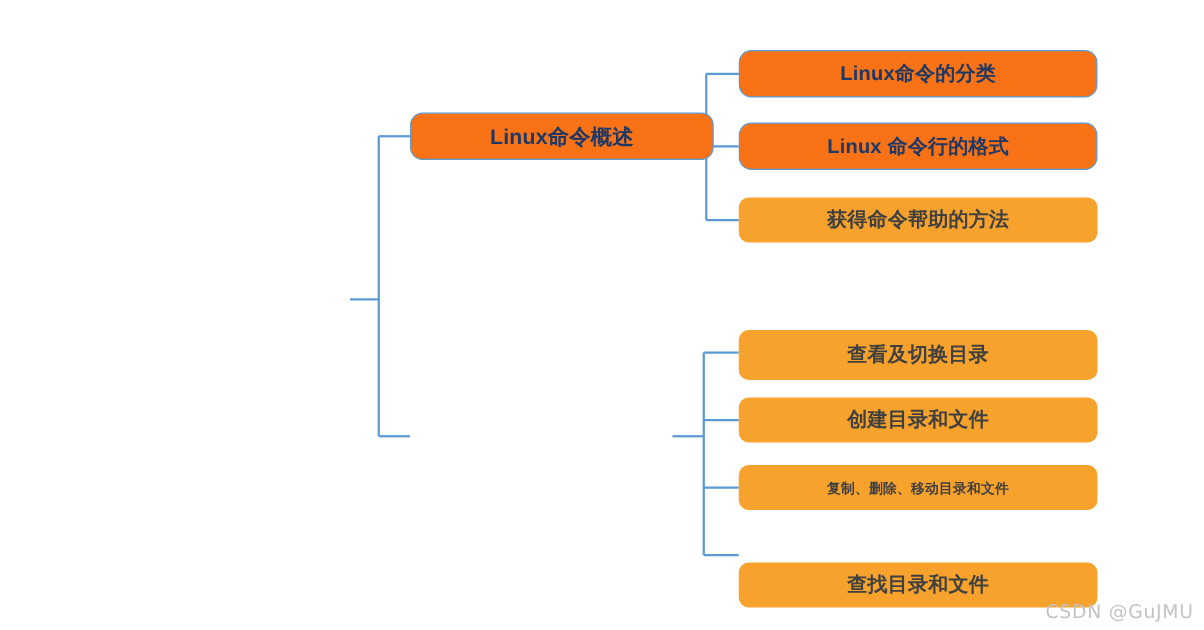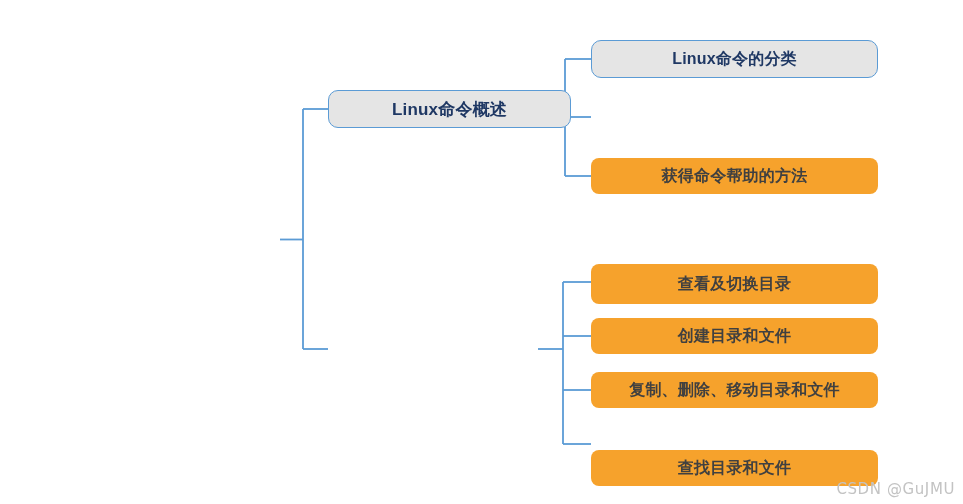--- a/index.html
+++ b/index.html
@@ -31,21 +31,21 @@
     box-sizing: border-box;
     display: flex;
     align-items: center;
     justify-content: center;
     text-align: center;
     white-space: nowrap;
     font-weight: bold;
     letter-spacing: 0.2px;
   }
   .node-blue {
-    background: #e5e5e5;
+    background: #f97316;
     border: 1.6px solid #5b9bd5;
     border-radius: 10px;
     color: #1f3864;
   }
   .node-orange {
     background: #f6a22c;
     border: none;
     border-radius: 8px;
     color: #404040;
   }
@@ -77,21 +77,21 @@
     left: 591px;
     width: 287px;
     height: 38px;
     font-size: 16px;
   }
   #leaf-categories  { top: 40px; }
   #leaf-cmdline     { top: 98px; }
   #leaf-help        { top: 158px; height: 36px; }
   #leaf-viewdir     { top: 264px; height: 40px; }
   #leaf-createdir   { top: 318px; height: 36px; }
-  #leaf-copydel     { top: 372px; height: 36px; font-size: 16px; }
+  #leaf-copydel     { top: 372px; height: 36px; font-size: 11px; }
   #leaf-finddir     { top: 450px; height: 36px; }
 
   #watermark {
     position: absolute;
     right: 8px;
     bottom: 6px;
     font-size: 15px;
     color: #c3c3c3;
     letter-spacing: 0.6px;
     font-family: "DejaVu Sans", sans-serif;
@@ -129,20 +129,21 @@
       <path d="M563,444 H591"></path>
     </g>
   </svg>
 
 
   <div class="node node-blue" id="node-overview">Linux命令概述</div>
 
 
   <div class="node node-blue leaf" id="leaf-categories">Linux命令的分类</div>
 
+  <div class="node node-blue leaf" id="leaf-cmdline">Linux 命令行的格式</div>
 
   <div class="node node-orange leaf" id="leaf-help">获得命令帮助的方法</div>
 
   <div class="node node-orange leaf" id="leaf-viewdir">查看及切换目录</div>
 
   <div class="node node-orange leaf" id="leaf-createdir">创建目录和文件</div>
 
   <div class="node node-orange leaf" id="leaf-copydel">复制、删除、移动目录和文件</div>
 
   <div class="node node-orange leaf" id="leaf-finddir">查找目录和文件</div>

